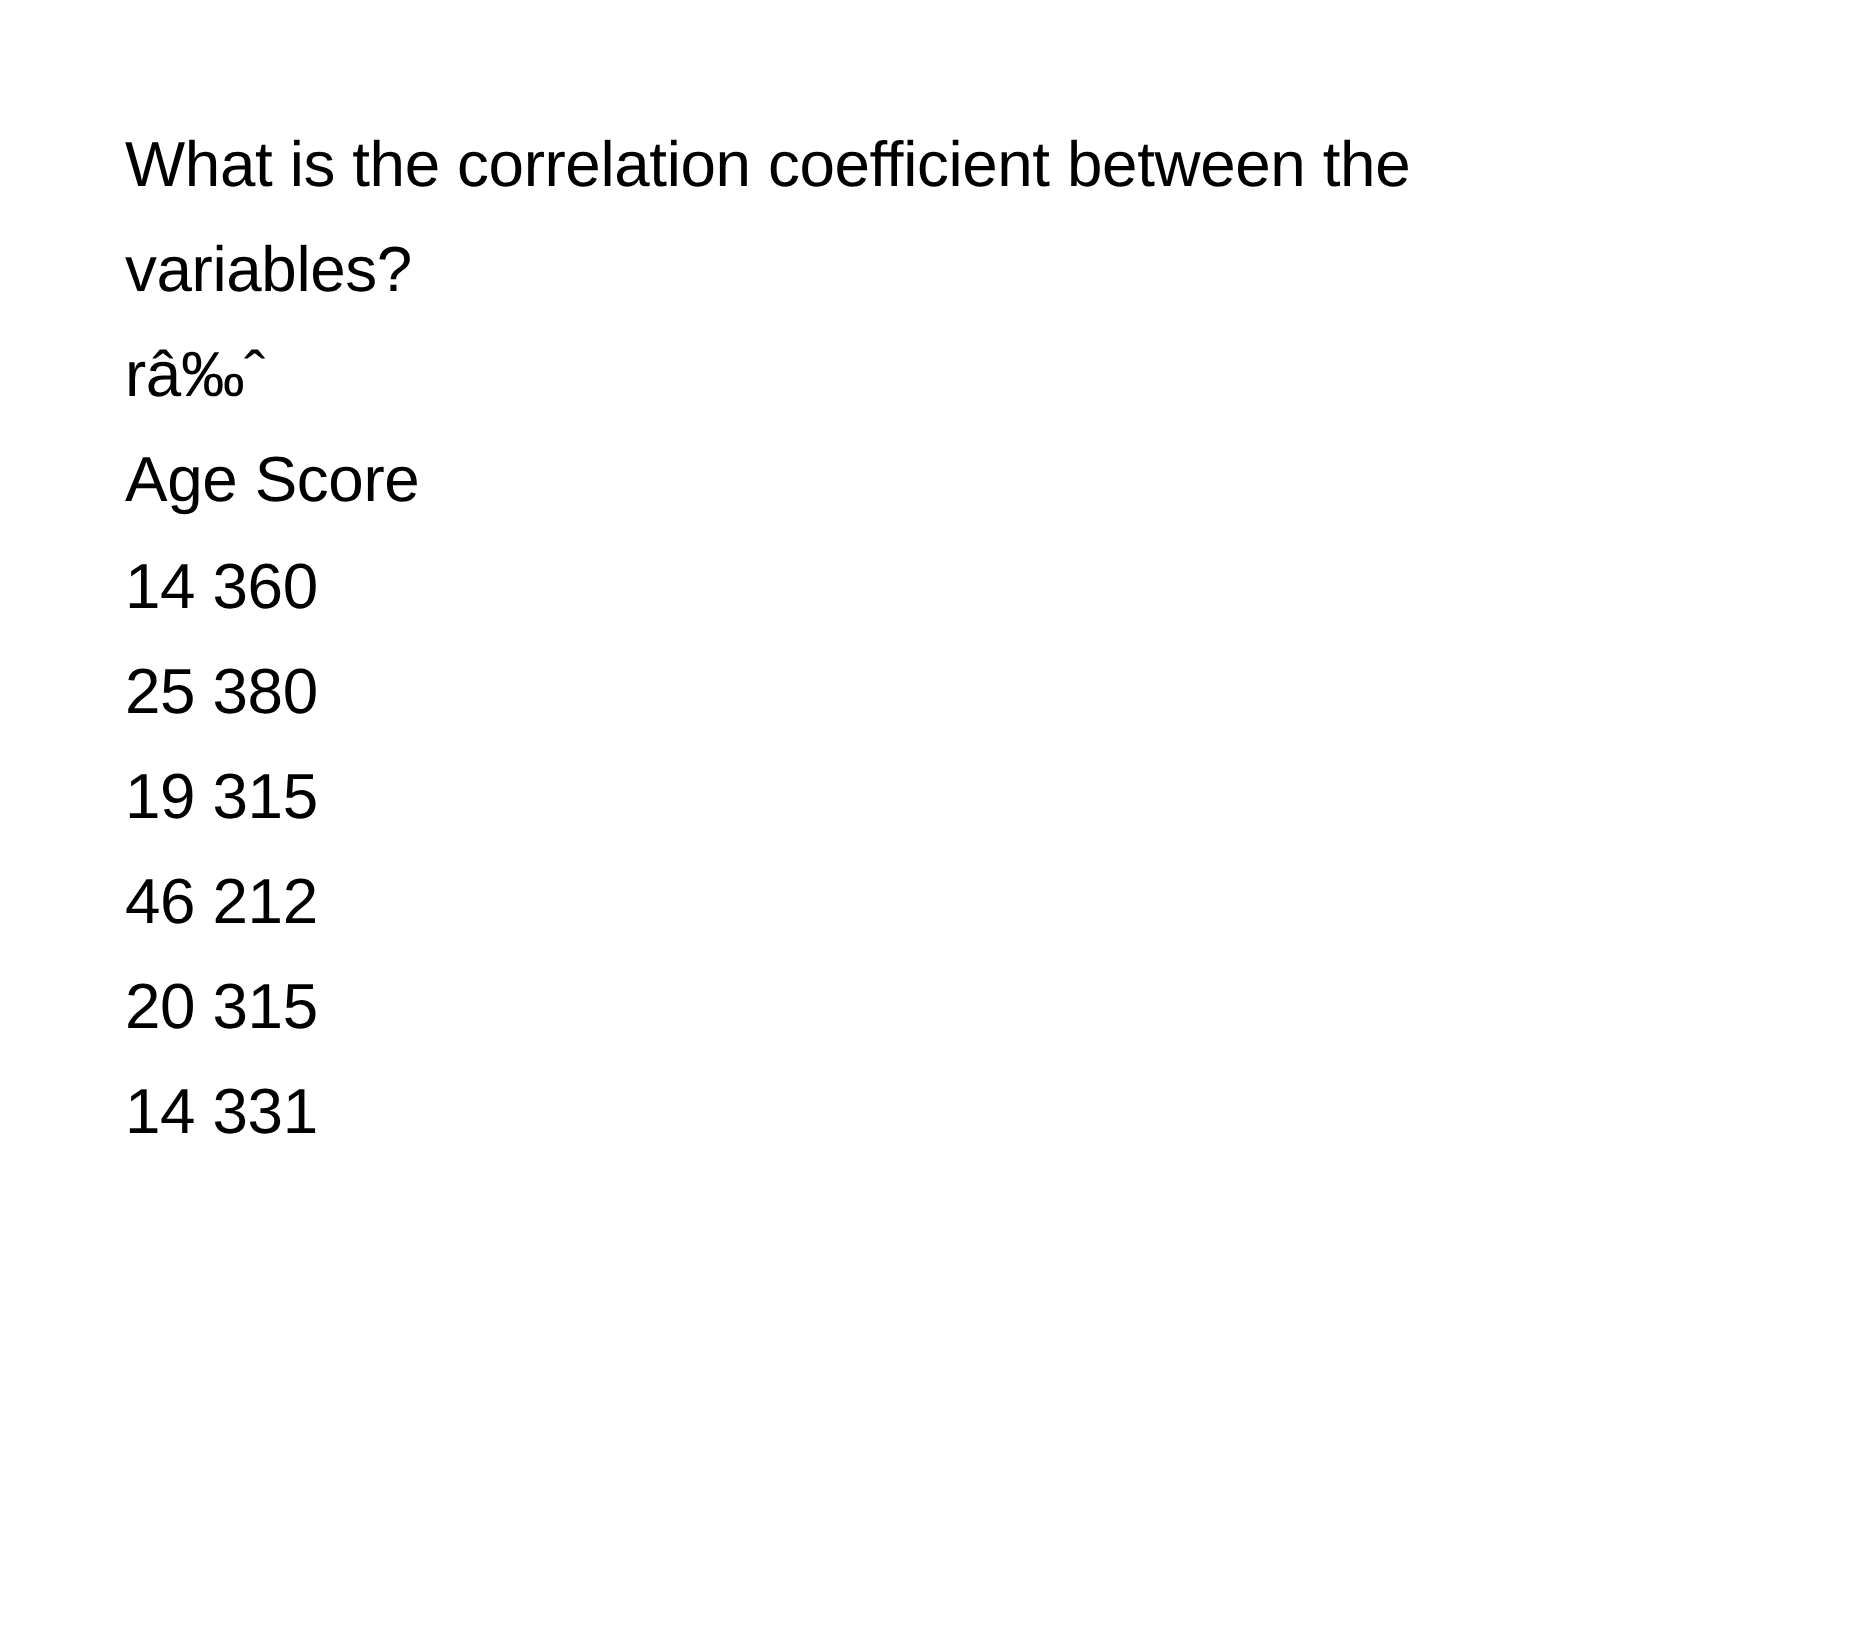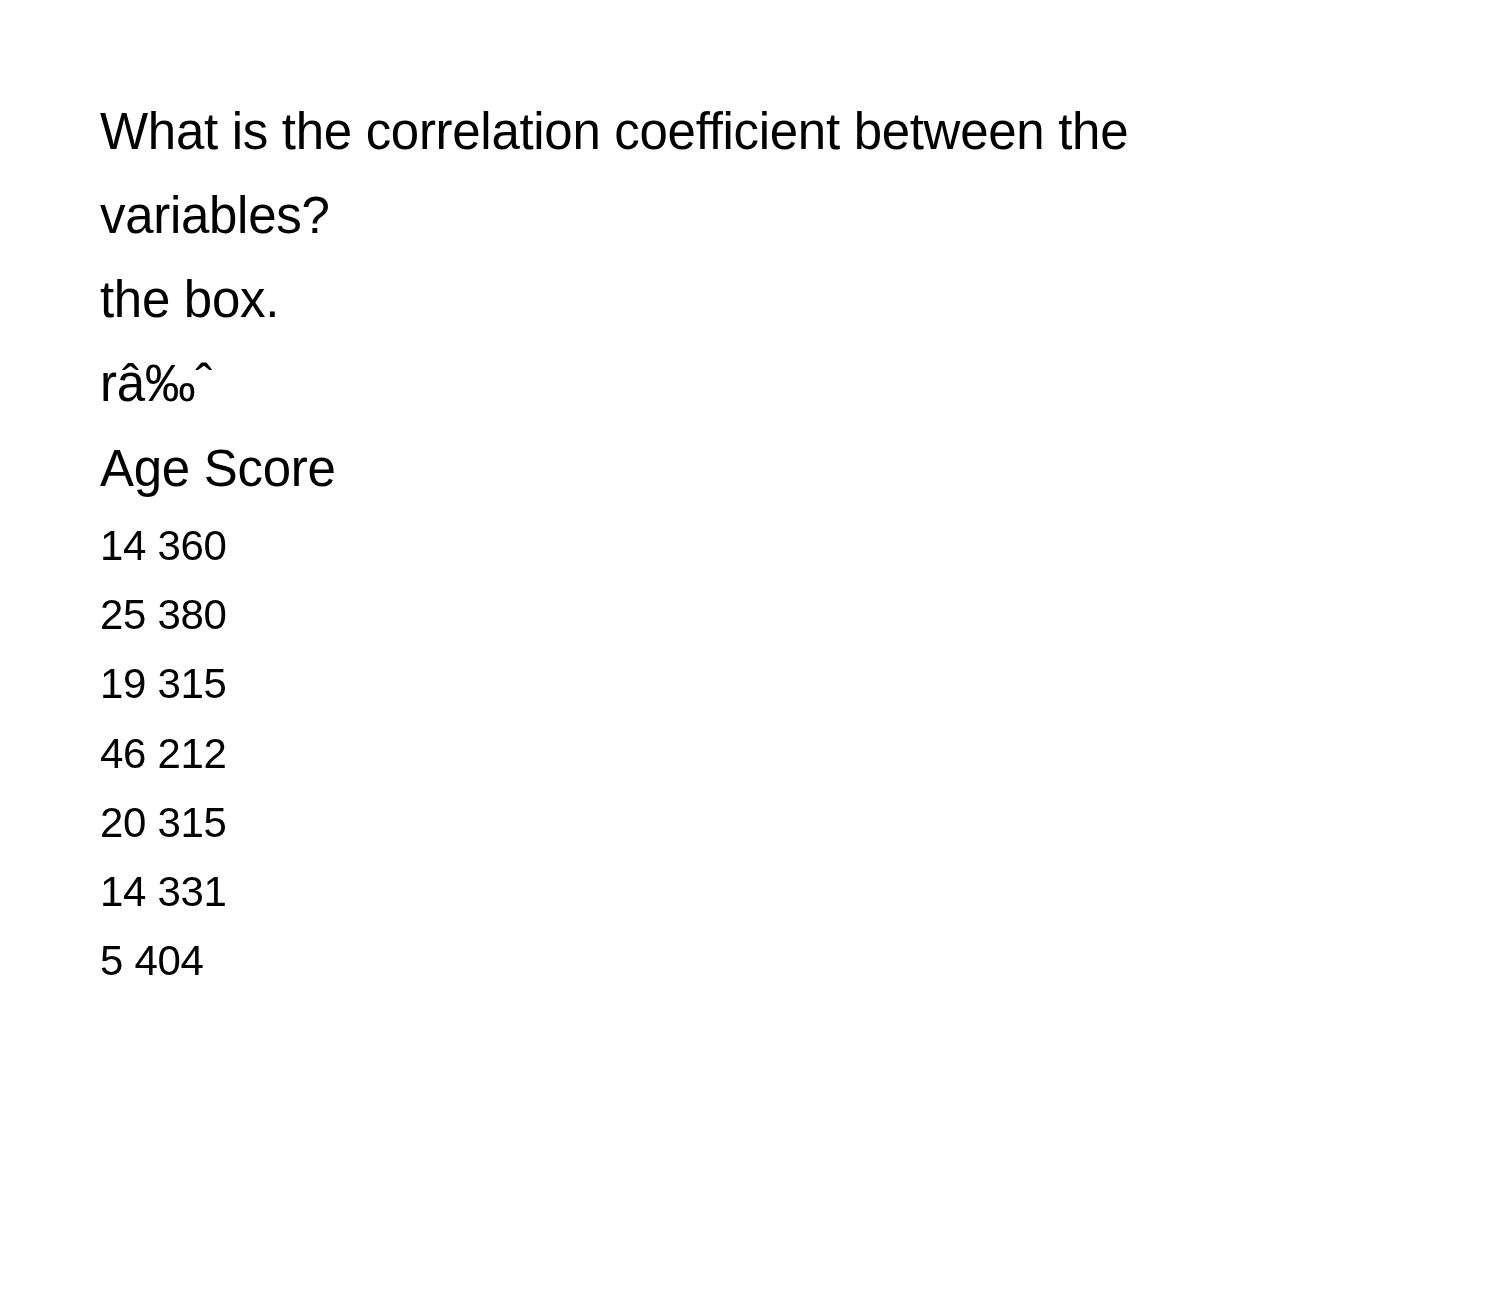--- a/index.html
+++ b/index.html
@@ -17,33 +17,32 @@
     .container {
       padding: 90px 116px 0 100px;
     }
     .line {
       font-size: 51px;
       line-height: 1.65;
       font-weight: 400;
       letter-spacing: -0.3px;
     }
     .data-row {
-      font-size: 42px;
+      font-size: 51px;
       line-height: 1.65;
       font-weight: 400;
       letter-spacing: -0.3px;
     }
   </style>
 </head>
 <body>
 
 <div class="container">
   <div class="line">What is the correlation coefficient between the</div>
   <div class="line">variables?</div>
-  <div class="line">the box.</div>
   <div class="line">râ‰ˆ</div>
   <div class="line">
     <span>Age</span> <span>Score</span>
   </div>
   <div class="data-row">
     <span>14</span> <span>360</span>
   </div>
   <div class="data-row">
     <span>25</span> <span>380</span>
   </div>
@@ -52,16 +51,13 @@
   </div>
   <div class="data-row">
     <span>46</span> <span>212</span>
   </div>
   <div class="data-row">
     <span>20</span> <span>315</span>
   </div>
   <div class="data-row">
     <span>14</span> <span>331</span>
   </div>
-  <div class="data-row">
-    <span>5</span> <span>404</span>
-  </div>
 </div>
 
 </body></html>

